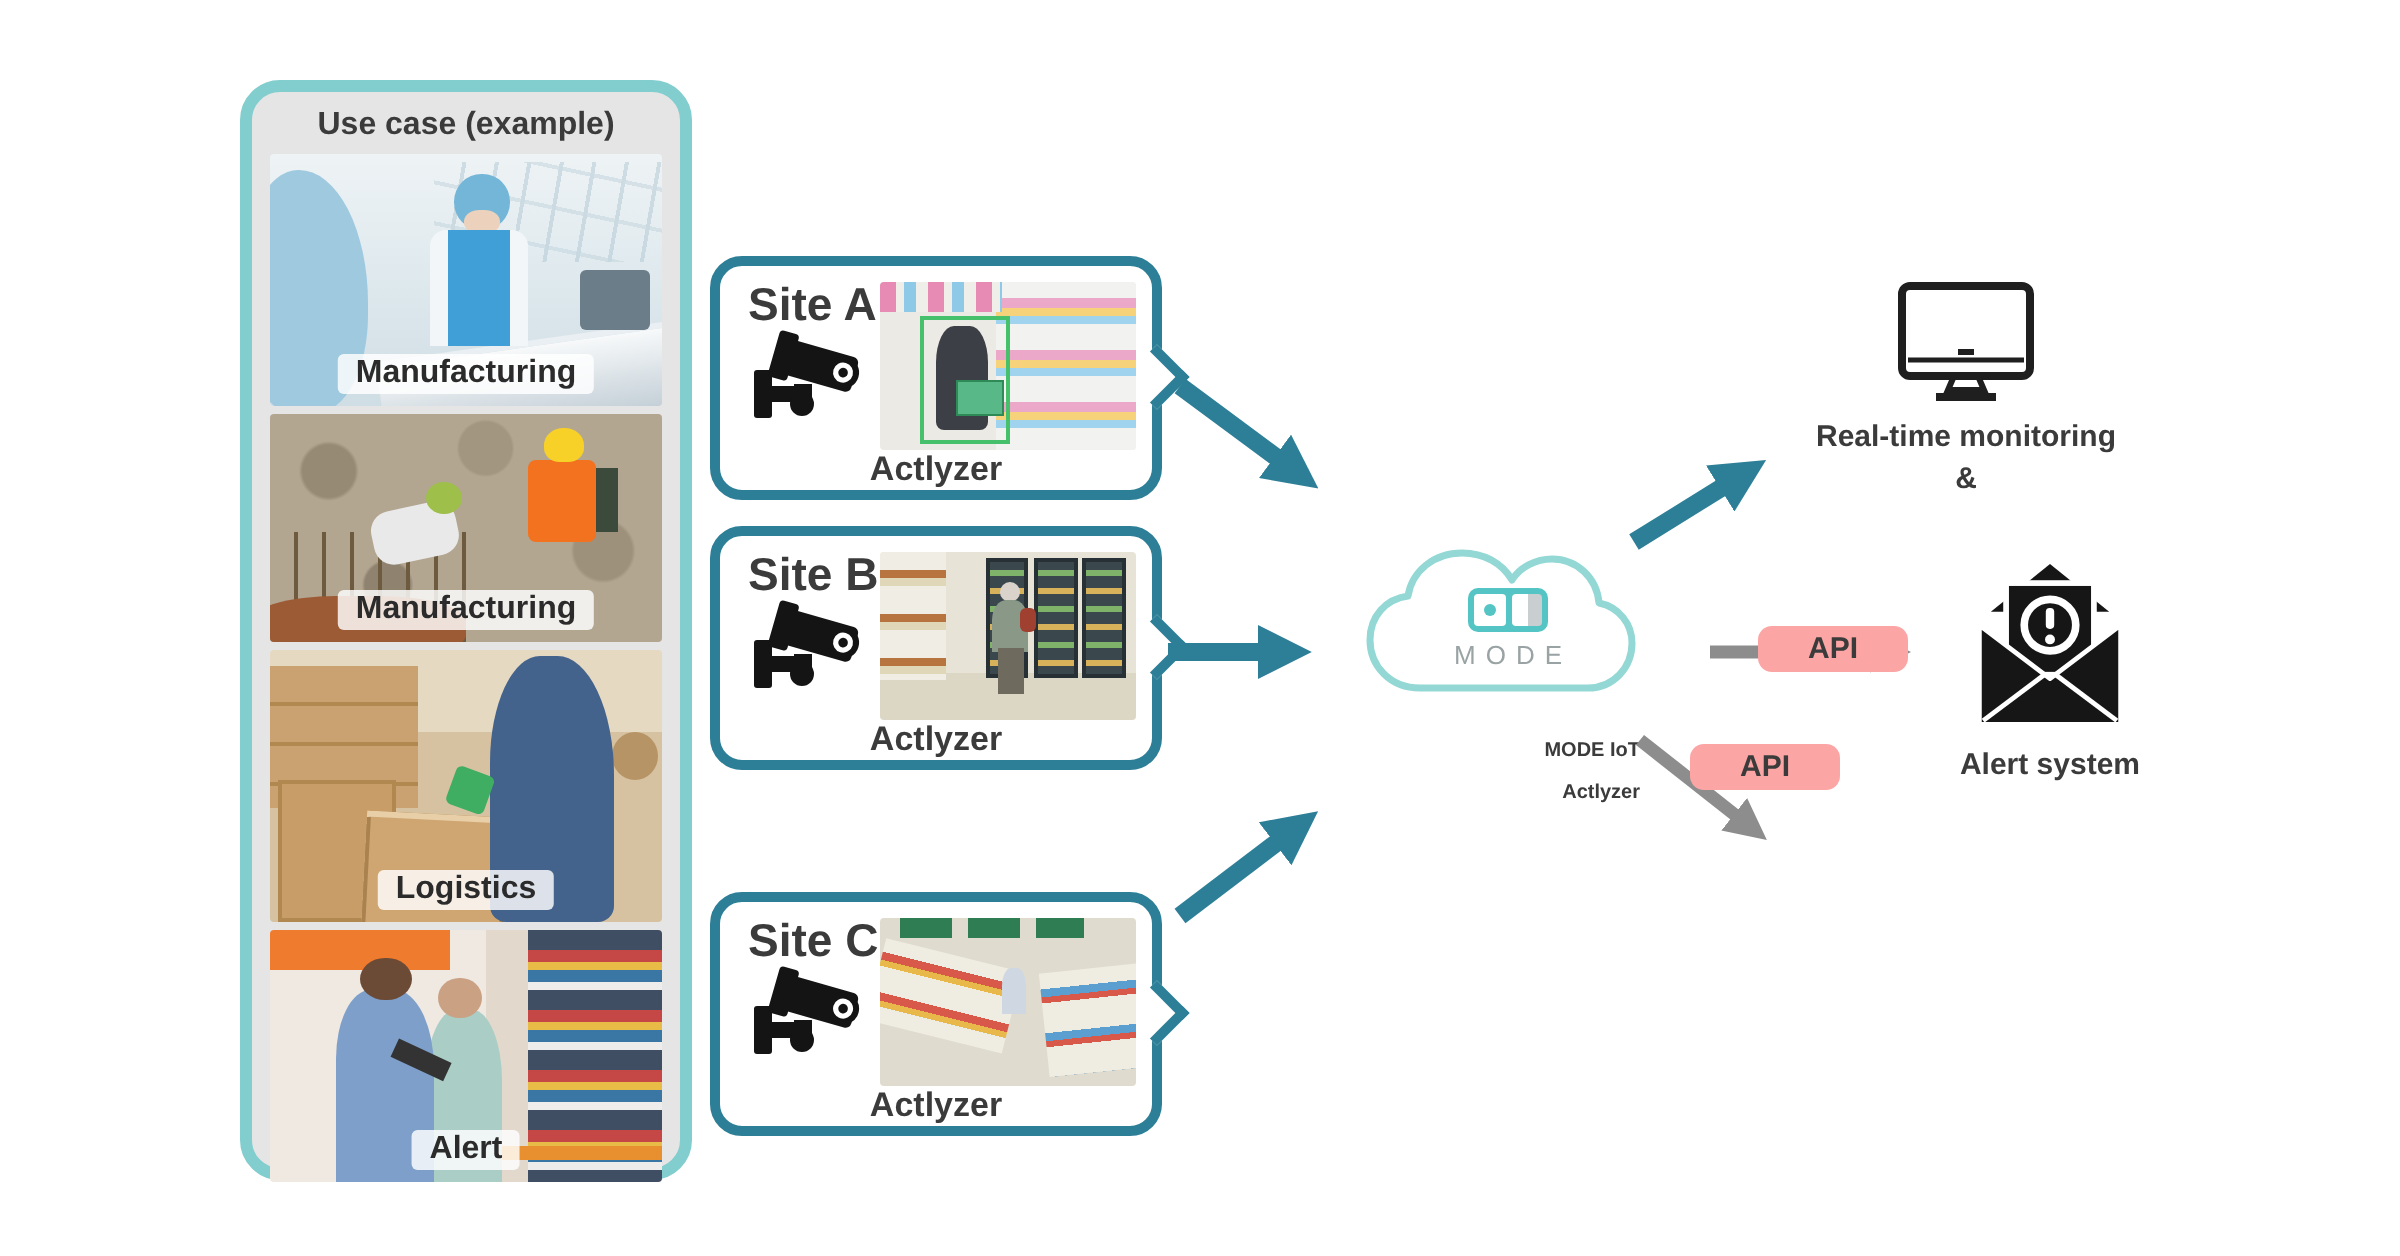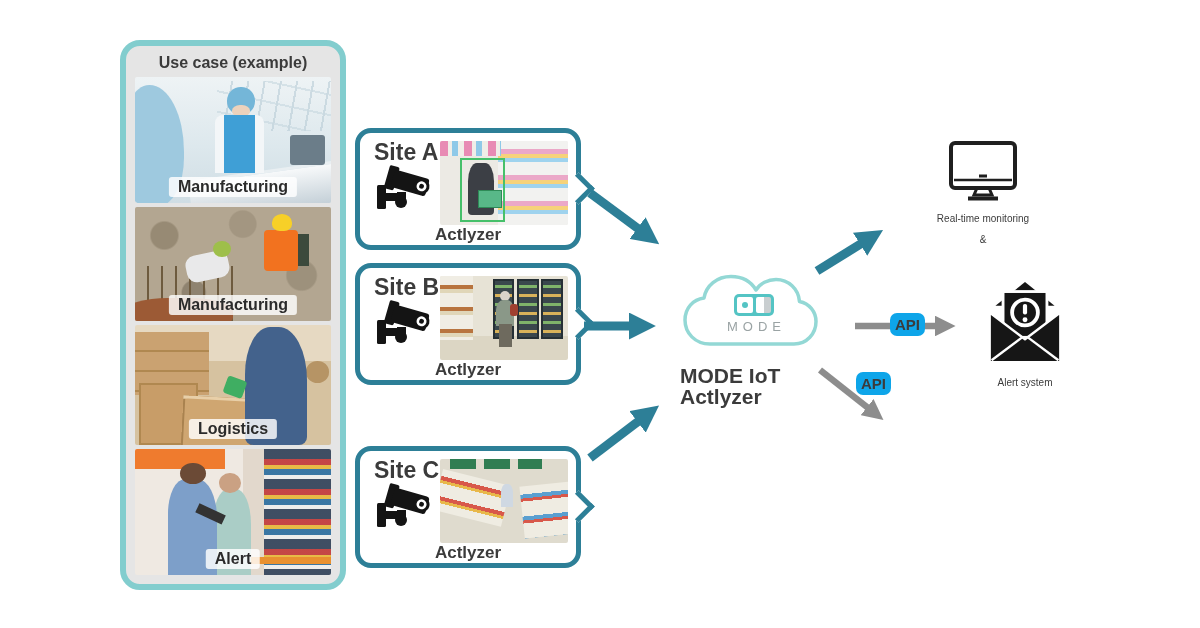--- a/index.html
+++ b/index.html
@@ -115,33 +115,33 @@
   .cloud-wrap{position:absolute;left:680px;top:268px;width:140px;z-index:12;}
   .cloud-art{position:relative;width:140px;height:92px;}
   .cloud-logo{position:absolute;left:4px;top:26px;width:140px;text-align:center;}
   .mode-toggle{display:inline-flex;width:40px;height:22px;box-sizing:border-box;background:#54c4c4;
                border-radius:5px;padding:3px;gap:3px;}
   .mode-toggle .seg1{flex:1;background:#fff;border-radius:2px;position:relative;}
   .mode-toggle .seg1 i{position:absolute;left:50%;top:50%;width:6px;height:6px;margin:-3px 0 0 -3px;
                background:#54c4c4;border-radius:50%;}
   .mode-toggle .seg2{flex:1;border-radius:2px;background:linear-gradient(90deg,#fff 0 55%,#c9ced0 55%);}
   .mode-word{margin-top:2px;font-size:13px;font-weight:500;letter-spacing:5px;color:#9aa3a4;text-indent:5px;}
-  .cloud-caption{margin-top:5px;text-align:left;font-size:21px;font-weight:700;line-height:21px;}
+  .cloud-caption{margin-top:5px;text-align:right;font-size:10px;font-weight:700;line-height:21px;}
 
   
   .out-monitoring{position:absolute;left:883px;top:140px;width:200px;text-align:center;}
   .out-monitoring svg{display:block;margin:0 auto;}
-  .out-caption{margin-top:6px;font-size:10px;font-weight:400;line-height:21px;}
+  .out-caption{margin-top:6px;font-size:15px;font-weight:700;line-height:21px;}
   .out-alert{position:absolute;left:957px;top:282px;width:136px;text-align:center;}
   .out-alert svg{display:block;margin:0 auto;}
   .out-external{position:absolute;left:844px;top:404px;width:200px;text-align:center;}
   .out-external svg{display:block;margin:0 auto;}
 
-  .api-badge{position:absolute;background:#0ea5e9;border-radius:7px;padding:3px 5px;
-             font-size:15px;font-weight:700;color:#3b3b3b;z-index:16;margin-left:11px;}
+  .api-badge{position:absolute;background:#fca5a5;border-radius:7px;padding:3px 25px;
+             font-size:15px;font-weight:700;color:#3b3b3b;z-index:16;}
   .api-1{left:879px;top:313px;}
   .api-2{left:845px;top:372px;}
 </style>
 </head>
 <body>
 
 <div class="canvas">
 
   <div class="uc-panel">
     <div class="uc-title">Use case (example)</div>
@@ -165,21 +165,21 @@
           <div class="dirt"></div>
           <div class="w2b"></div>
           <div class="w2h"></div>
         <div class="w1v"></div>
           <div class="w1h"></div>
           <div class="w1a"></div>
       </div>
       <span class="uc-label">Manufacturing</span>
     </div>
 
-    <div class="uc-card" style="height:120px;">
+    <div class="uc-card" style="height:136px;">
       <div class="scene sc-log">
         <div class="stack"></div>
           <div class="b1"></div>
           <div class="b2"></div>
         <div class="roll"></div>
           <div class="pers"></div>
           <div class="tape"></div>
       </div>
       <span class="uc-label">Logistics</span>
     </div>

